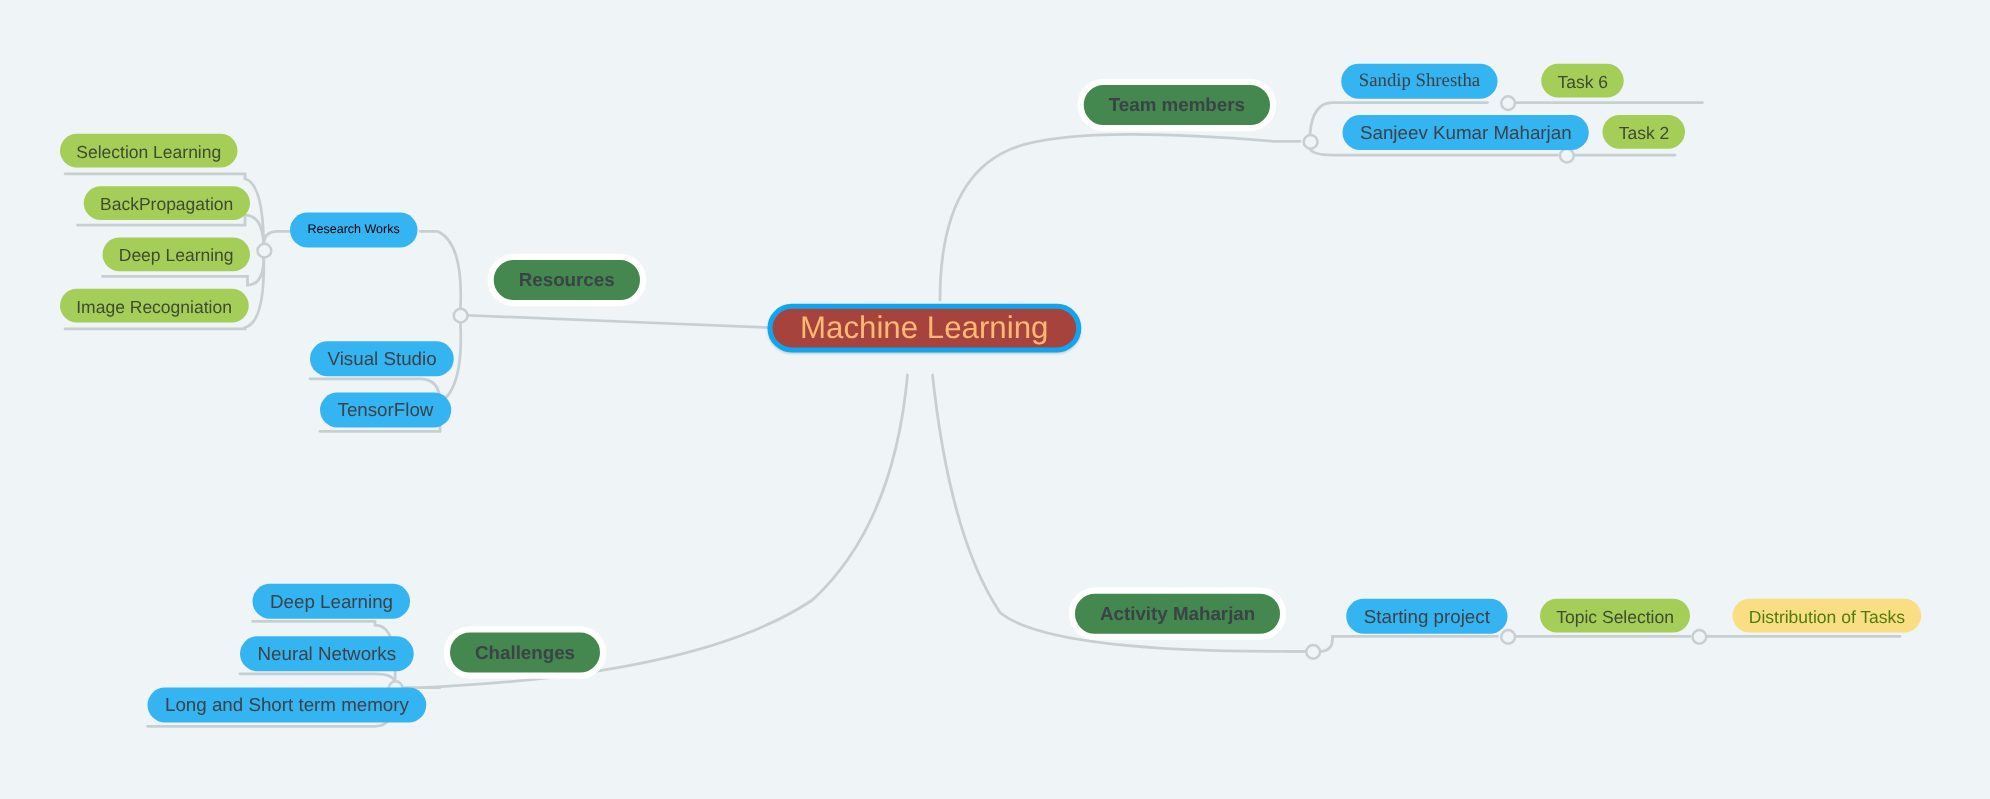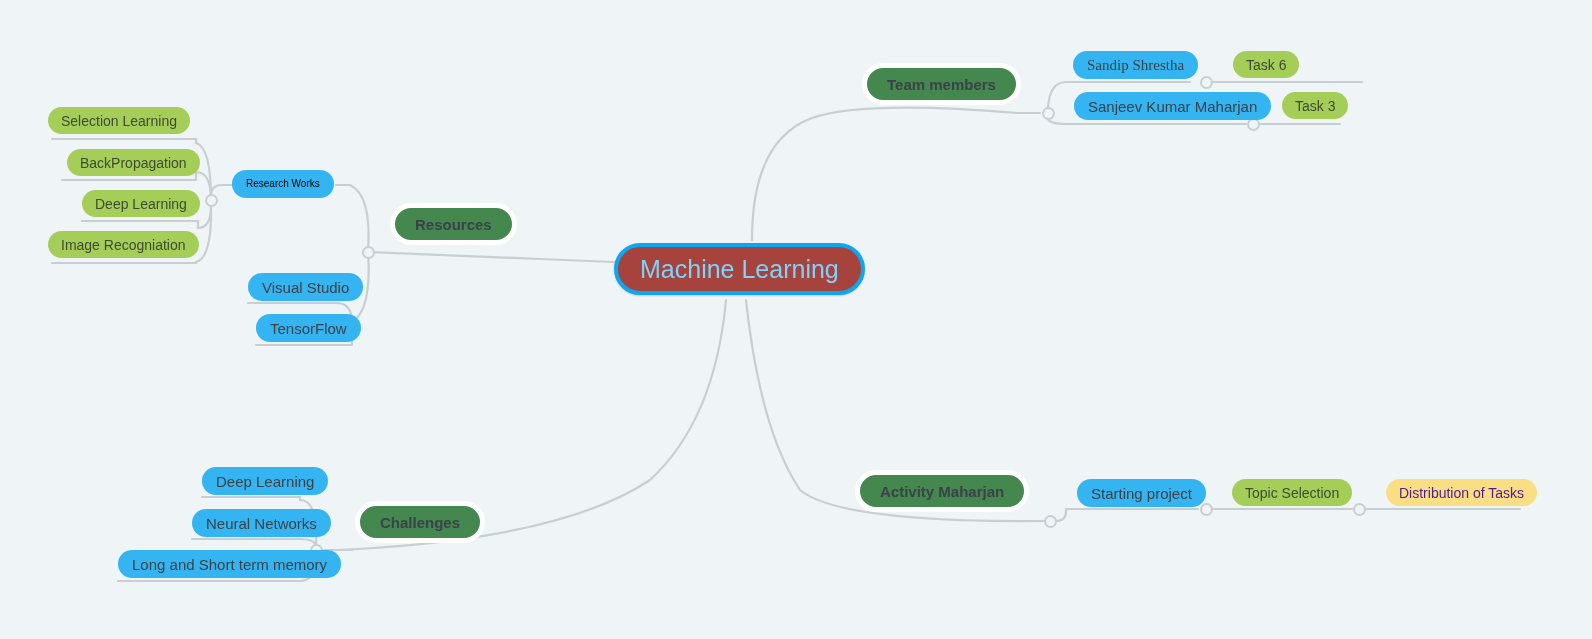--- a/index.html
+++ b/index.html
@@ -29,24 +29,24 @@
     align-items: center;
     justify-content: center;
     white-space: nowrap;
     border-radius: 999px;
     line-height: 1;
   }
   
   .n-root {
     background: #a6433d;
     border: 4px solid #0fa6f0;
-    color: #7dd3fc;
+    color: #fdba74;
     font-size: 25px;
     padding: 0 22px;
-    height: 52px;
+    height: 39px;
     box-shadow: 0 1px 2px rgba(0,0,0,0.18);
   }
   
   .n-main {
     background: #44874f;
     color: #3b4248;
     font-size: 15px;
     font-weight: bold;
     height: 42px;
     padding: 0 20px;
@@ -69,21 +69,21 @@
   .n-green {
     background: #a4ce58;
     color: #3f4a33;
     font-size: 14px;
     height: 27px;
     padding: 0 13px;
   }
   
   .n-yellow {
     background: #fade84;
-    color: #4c1d95;
+    color: #4d7c0f;
     font-size: 14px;
     height: 27px;
     padding: 0 13px;
   }
   .jdot {
     position: absolute;
     width: 13px;
     height: 13px;
     border-radius: 50%;
     background: #eff4f6;
@@ -190,21 +190,21 @@
     <span>Sandip Shrestha</span>
   </div>
   <div class="node n-blue" style="left:1074px; top:92px;">
     <span>Sanjeev Kumar Maharjan</span>
   </div>
 
   <div class="node n-green" style="left:1233px; top:51px;">
     <span>Task 6</span>
   </div>
   <div class="node n-green" style="left:1282px; top:92px;">
-    <span>Task 3</span>
+    <span>Task 2</span>
   </div>
 
   <div class="node n-main" style="left:355px; top:501px;">
     <span>Challenges</span>
   </div>
 
   <div class="node n-blue" style="left:202px; top:467px;">
     <span>Deep Learning</span>
   </div>
   <div class="node n-blue" style="left:192px; top:509px;">

